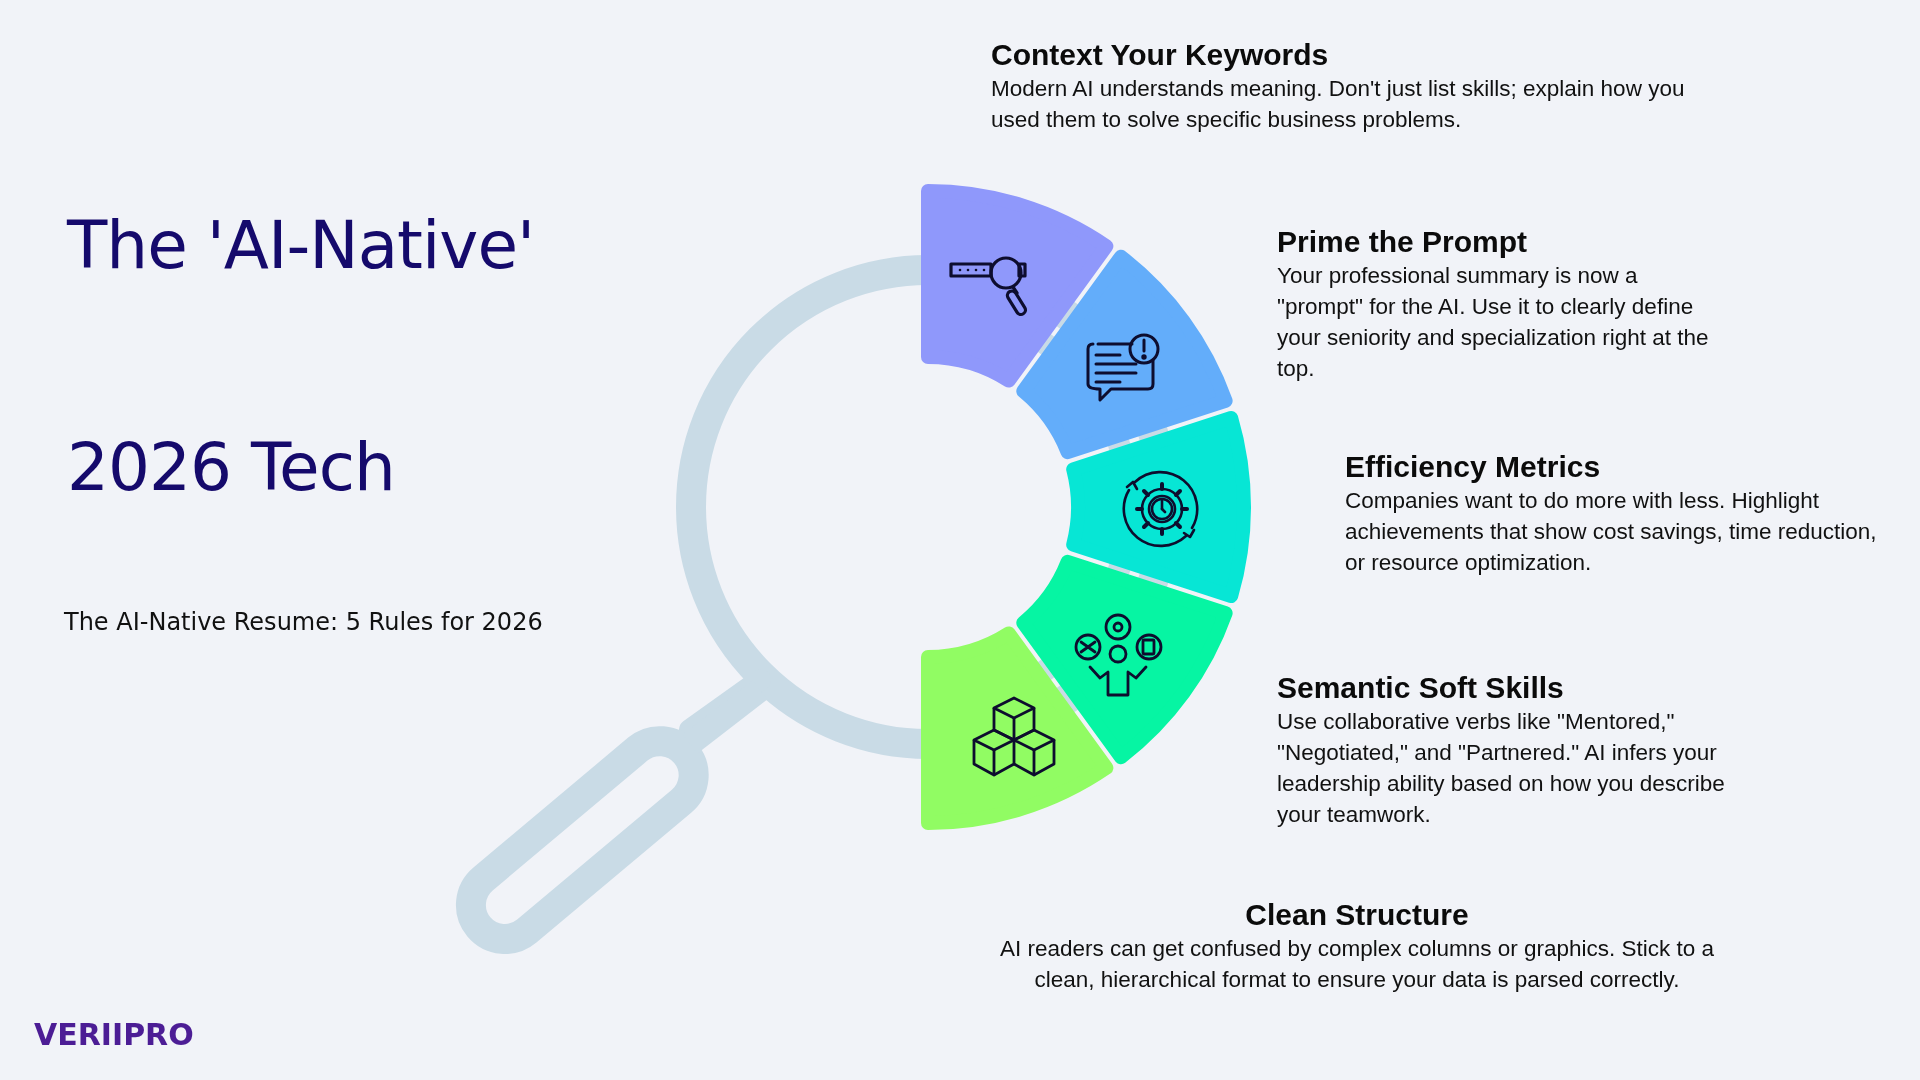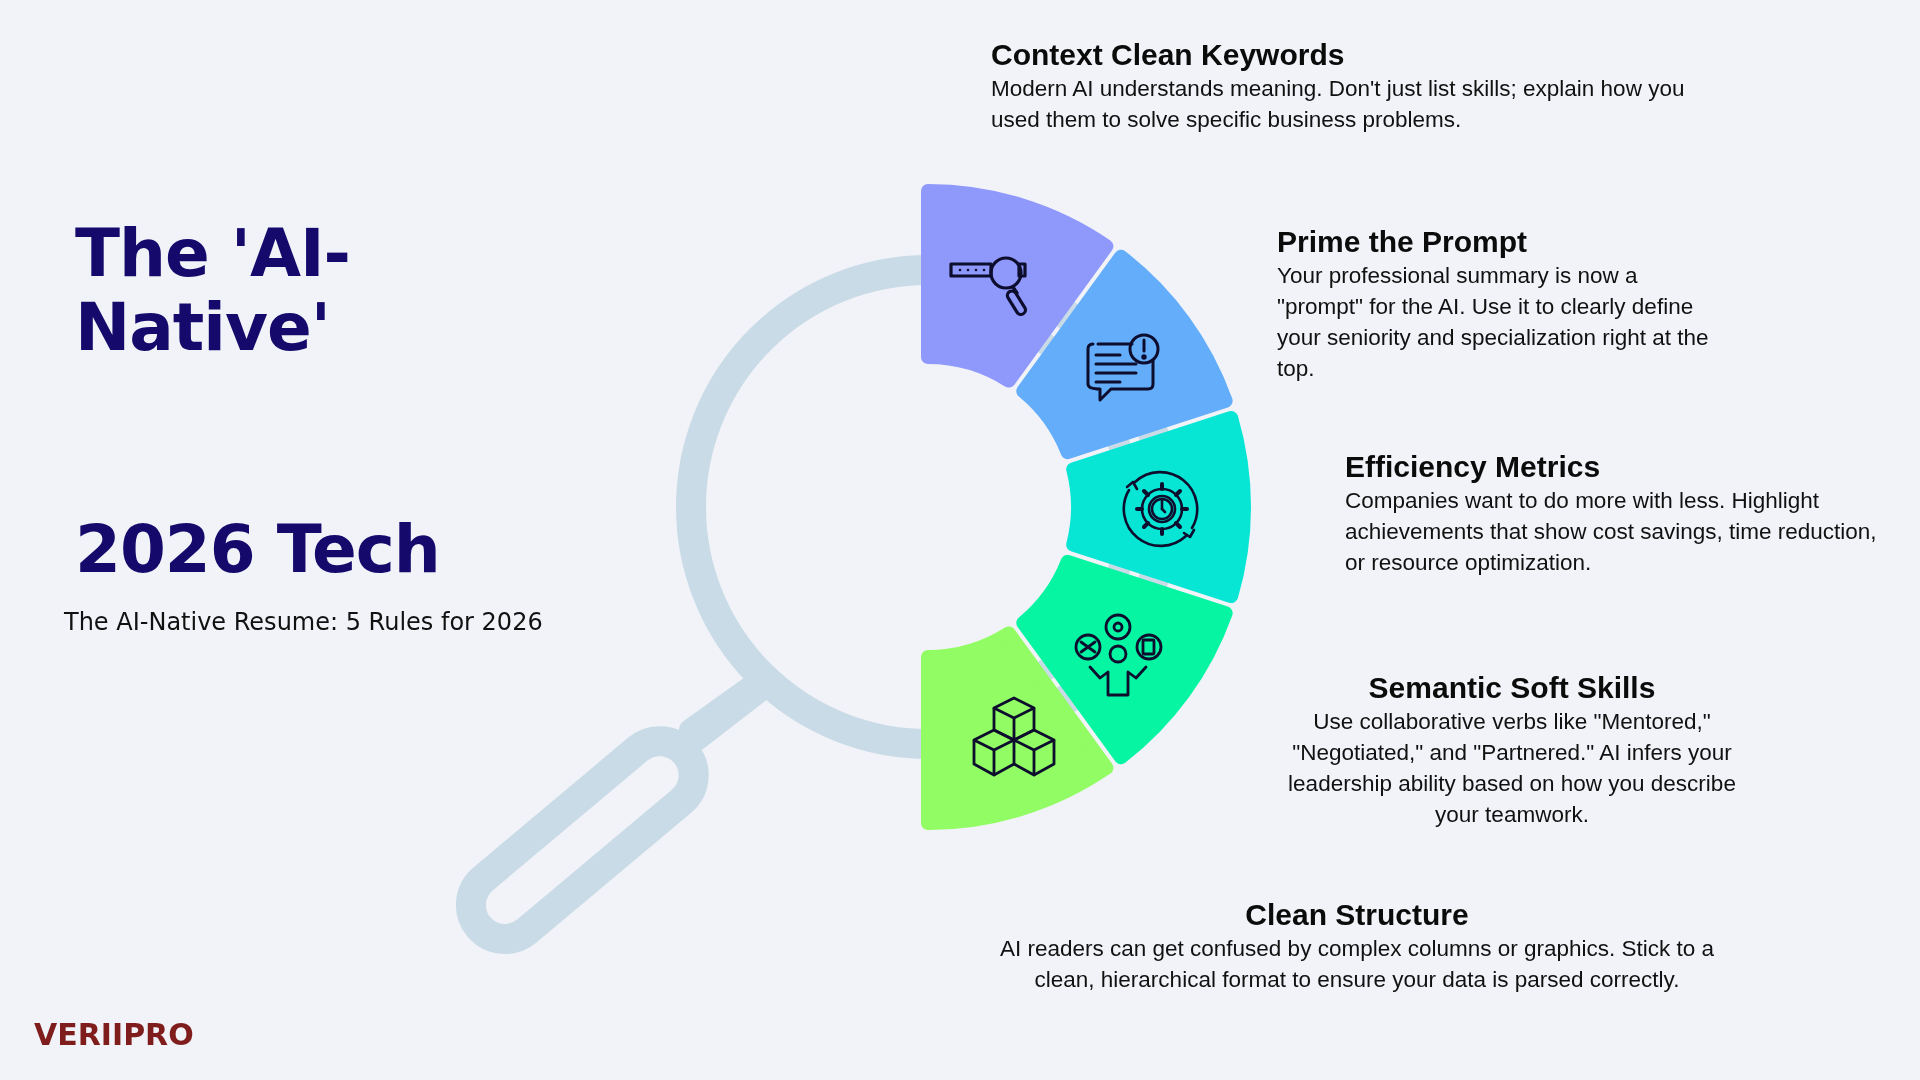--- a/index.html
+++ b/index.html
@@ -6,50 +6,50 @@
   body {
     width: 1920px; height: 1080px; overflow: hidden;
     background: #f1f3f8;
     position: relative;
     font-family: "Liberation Sans", sans-serif;
     color: #111;
   }
   .title {
     position: absolute; left: 63px; top: 205px; width: 520px;
     font-family: "DejaVu Sans", sans-serif;
-    font-weight: bold; font-size: 66px; line-height: 74px;
+    font-weight: normal; font-size: 66px; line-height: 74px;
     color: #150a6c; letter-spacing: -1px;
-    margin: 12px;
+    margin: 4px;
   }
   .subtitle {
     position: absolute; left: 64px; top: 608px;
     font-size: 24px; color: #111;
     font-family: "DejaVu Sans", sans-serif; font-weight: normal;
   }
   .brand {
     position: absolute; left: 34px; top: 1017px;
     font-family: "DejaVu Sans", sans-serif; font-weight: bold;
-    font-size: 30px; color: #7f1d1d; letter-spacing: 0px;
+    font-size: 30px; color: #4c1d95; letter-spacing: 0px;
   }
   .graphic { position: absolute; left: 0; top: 0; width: 1920px; height: 1080px; }
   .rule {
     position: absolute;
   }
   .rule h3 {
     margin: 0; font-family: "Liberation Sans", sans-serif;
     font-weight: bold; font-size: 30px; line-height: 36px; color: #0b0b0b;
   }
   .rule p {
     margin: 0; font-family: "Liberation Sans", sans-serif;
     font-size: 22.5px; line-height: 31px; color: #111;
   }
   #rule-1 { left: 991px; top: 37px; width: 740px; }
   #rule-2 { left: 1277px; top: 224px; width: 440px; }
   #rule-3 { left: 1345px; top: 449px; width: 540px; }
-  #rule-4 { left: 1277px; top: 670px; width: 470px; text-align: center; }
+  #rule-4 { left: 1277px; top: 670px; width: 470px; }
   #rule-5 { left: 987px; top: 897px; width: 740px; text-align: center; }
 </style>
 </head>
 <body>
 
 <h1 class="title">
   <span>The 'AI-Native'</span><br>
   <br>
   <br>
   <span>2026 Tech</span><br>
@@ -155,21 +155,21 @@
     <path d="M 974,740 L 994,730 L 1014,740 L 994,750 Z"></path>
     <path d="M 974,740 L 974,764 L 994,775 L 994,750"></path>
     <path d="M 1014,740 L 1014,764 L 994,775"></path>
     <path d="M 1014,740 L 1034,730 L 1054,740 L 1034,750 Z"></path>
     <path d="M 1014,764 L 1034,775 L 1034,750"></path>
     <path d="M 1054,740 L 1054,764 L 1034,775"></path>
   </g>
 </svg>
 
 <div class="rule" id="rule-1">
-  <h3>Context Clean Keywords</h3>
+  <h3>Context Your Keywords</h3>
   <p>Modern AI understands meaning. Don't just list skills; explain how you used them to solve specific business problems.</p>
 </div>
 <div class="rule" id="rule-2">
   <h3>Prime the Prompt</h3>
   <p>Your professional summary is now a "prompt" for the AI. Use it to clearly define your seniority and specialization right at the top.</p>
 </div>
 <div class="rule" id="rule-3">
   <h3>Efficiency Metrics</h3>
   <p>Companies want to do more with less. Highlight achievements that show cost savings, time reduction, or resource optimization.</p>
 </div>

